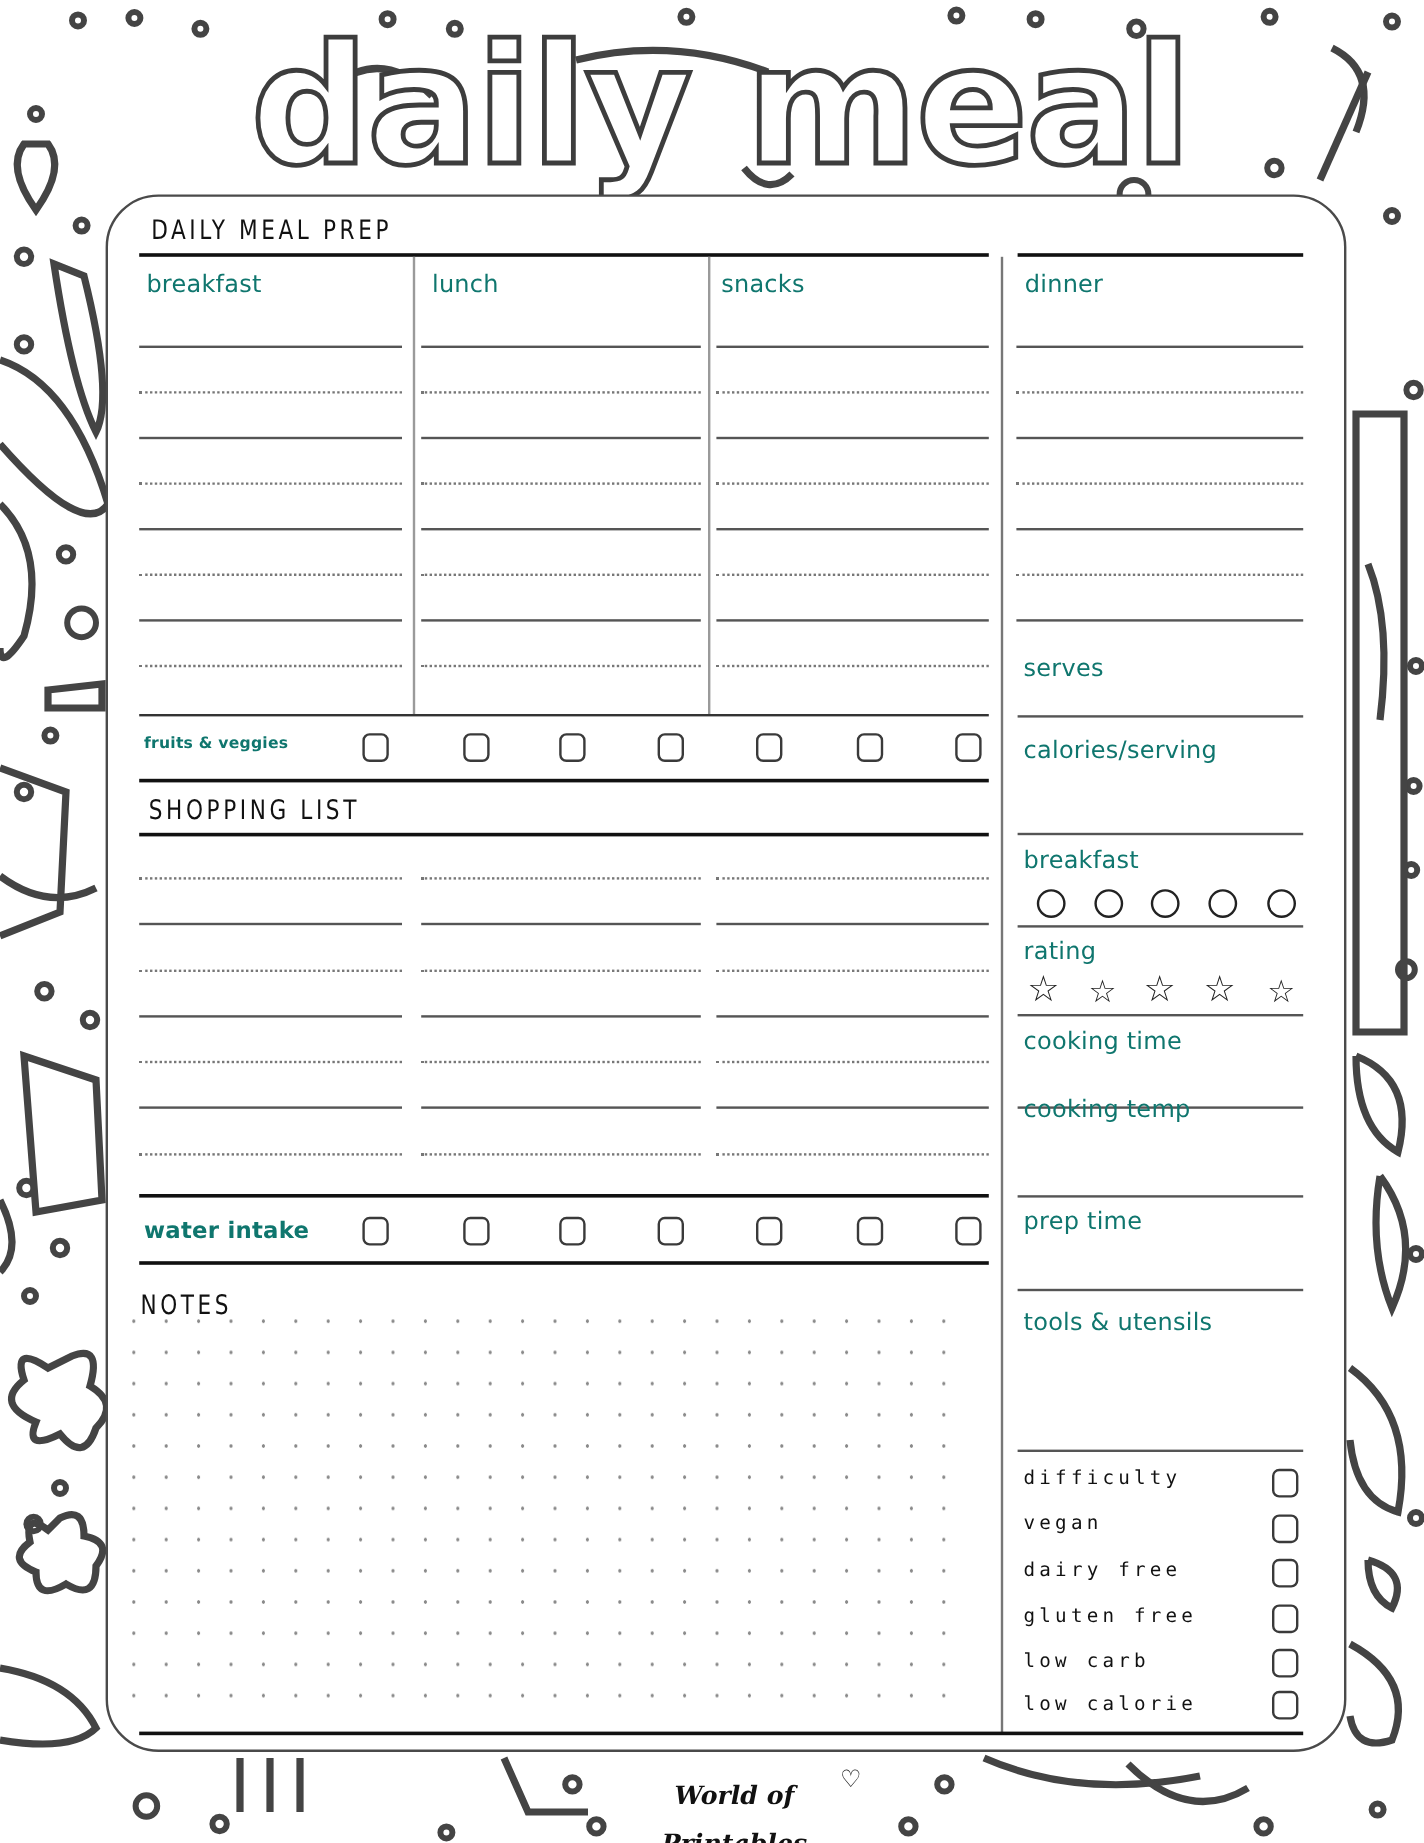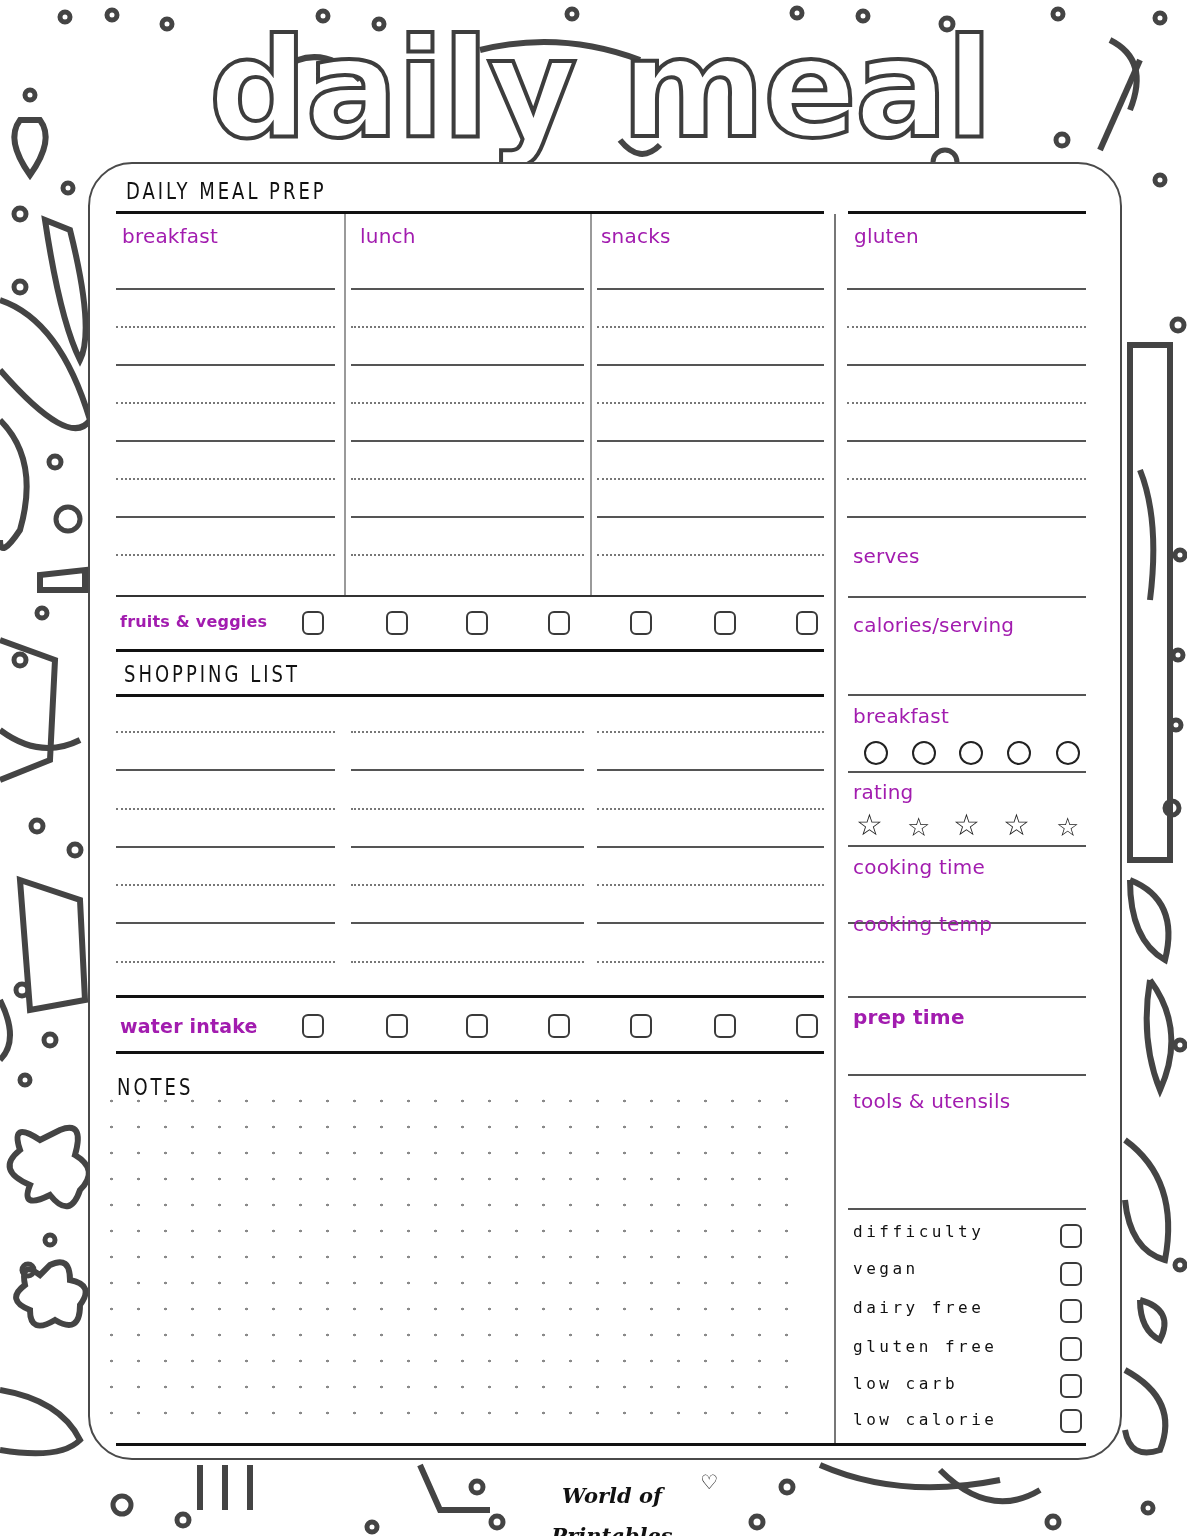--- a/index.html
+++ b/index.html
@@ -24,21 +24,21 @@
     position: absolute; left: 88px; top: 162px; width: 1034px; height: 1298px;
     background: #fff; border: 2px solid #4a4a4a; border-radius: 44px;
   }
   .section-heading {
     position: absolute; font-family: "DejaVu Sans Condensed", "DejaVu Sans", sans-serif;
     font-size: 20px; letter-spacing: 3px; color: #111; font-weight: normal;
     transform: scaleY(1.12); transform-origin: left top;
   }
   .label {
     position: absolute; font-family: "DejaVu Sans", sans-serif; font-size: 20px;
-    color: #a21caf; font-weight: bold; letter-spacing: 0.2px;
+    color: #0f766e; font-weight: bold; letter-spacing: 0.2px;
   }
   .label-thin { font-weight: normal; }
   .rule-thick { position: absolute; height: 3px; background: #111; }
   .rule { position: absolute; height: 2px; background: #555; }
   .rule-dot { position: absolute; height: 0; border-top: 2px dotted #777; }
   .vline { position: absolute; width: 2px; background: #9a9a9a; }
   .vline-dark { position: absolute; width: 2px; background: #777; }
 
   .checkbox {
     position: absolute; width: 22px; height: 24px; border: 2.5px solid #3a3a3a;
@@ -160,21 +160,21 @@
 <div class="rule-thick" style="left:116px; top:211px; width:708px;"></div>
 <div class="rule-thick" style="left:848px; top:211px; width:238px;"></div>
 
 <div class="vline" style="left:344px; top:214px; height:381px;"></div>
 <div class="vline" style="left:590px; top:214px; height:381px;"></div>
 <div class="vline-dark" style="left:834px; top:214px; height:1230px;"></div>
 
 <div class="label label-thin" style="left:122px; top:224px;">breakfast</div>
 <div class="label label-thin" style="left:360px; top:224px;">lunch</div>
 <div class="label label-thin" style="left:601px; top:224px;">snacks</div>
-<div class="label label-thin" style="left:854px; top:224px;">gluten</div>
+<div class="label label-thin" style="left:854px; top:224px;">dinner</div>
 
 <div>
   <div class="rule" style="left:116px; top:288px; width:219px;"></div>
   <div class="rule-dot" style="left:116px; top:326px; width:219px;"></div>
   <div class="rule" style="left:116px; top:364px; width:219px;"></div>
   <div class="rule-dot" style="left:116px; top:402px; width:219px;"></div>
   <div class="rule" style="left:116px; top:440px; width:219px;"></div>
   <div class="rule-dot" style="left:116px; top:478px; width:219px;"></div>
   <div class="rule" style="left:116px; top:516px; width:219px;"></div>
   <div class="rule-dot" style="left:116px; top:554px; width:219px;"></div>
@@ -206,21 +206,21 @@
   <div class="rule" style="left:847px; top:288px; width:239px;"></div>
   <div class="rule-dot" style="left:847px; top:326px; width:239px;"></div>
   <div class="rule" style="left:847px; top:364px; width:239px;"></div>
   <div class="rule-dot" style="left:847px; top:402px; width:239px;"></div>
   <div class="rule" style="left:847px; top:440px; width:239px;"></div>
   <div class="rule-dot" style="left:847px; top:478px; width:239px;"></div>
   <div class="rule" style="left:847px; top:516px; width:239px;"></div>
 </div>
 
 <div class="rule" style="left:116px; top:595px; width:708px; background:#333;"></div>
-<div class="label" style="left:120px; top:612px; font-size:16px;">fruits &amp; veggies</div>
+<div class="label" style="left:120px; top:612px; font-size:13px;">fruits &amp; veggies</div>
 <div>
   <div class="checkbox" style="left:302px; top:611px;"></div>
   <div class="checkbox" style="left:386px; top:611px;"></div>
   <div class="checkbox" style="left:466px; top:611px;"></div>
   <div class="checkbox" style="left:548px; top:611px;"></div>
   <div class="checkbox" style="left:630px; top:611px;"></div>
   <div class="checkbox" style="left:714px; top:611px;"></div>
   <div class="checkbox" style="left:796px; top:611px;"></div>
 </div>
 <div class="rule-thick" style="left:116px; top:649px; width:708px;"></div>
@@ -294,21 +294,21 @@
   <div class="star" style="left:1056px; top:812px; font-size:26px;">☆</div>
 </div>
 <div class="rule" style="left:848px; top:845px; width:238px;"></div>
 
 <div class="label label-thin" style="left:853px; top:855px;">cooking time</div>
 <div class="rule" style="left:848px; top:922px; width:238px;"></div>
 
 <div class="label label-thin" style="left:853px; top:912px;">cooking temp</div>
 <div class="rule" style="left:848px; top:996px; width:238px;"></div>
 
-<div class="label label-thin" style="left:853px; top:1005px;font-weight:bold;">prep time</div>
+<div class="label label-thin" style="left:853px; top:1005px;">prep time</div>
 <div class="rule" style="left:848px; top:1074px; width:238px;"></div>
 
 <div class="label label-thin" style="left:853px; top:1089px;">tools &amp; utensils</div>
 <div class="rule" style="left:848px; top:1208px; width:238px;"></div>
 
 <div>
   <div class="diet-label" style="left:853px; top:1222px;">difficulty</div>
   <div class="checkbox" style="left:1060px; top:1224px;"></div>
   <div class="diet-label" style="left:853px; top:1259px;">vegan</div>
   <div class="checkbox" style="left:1060px; top:1262px;"></div>

